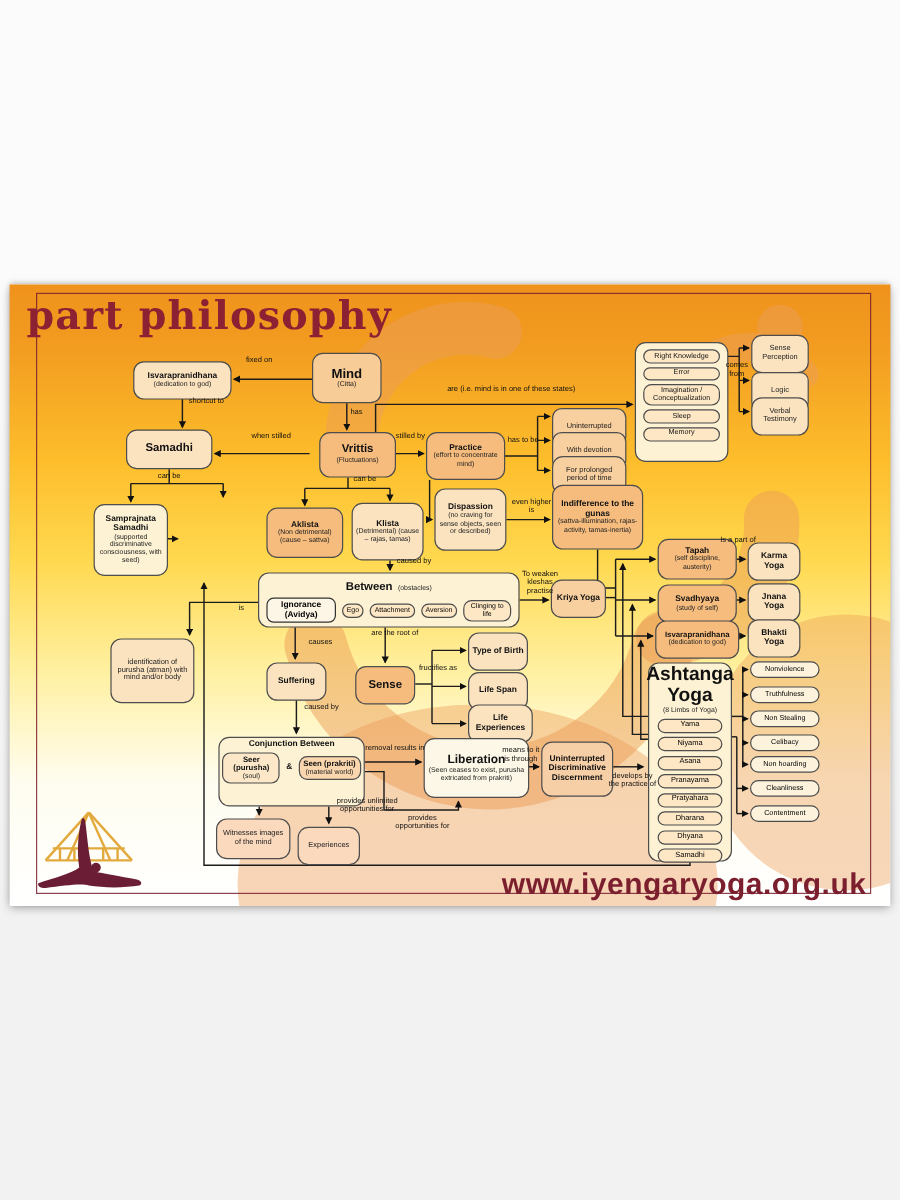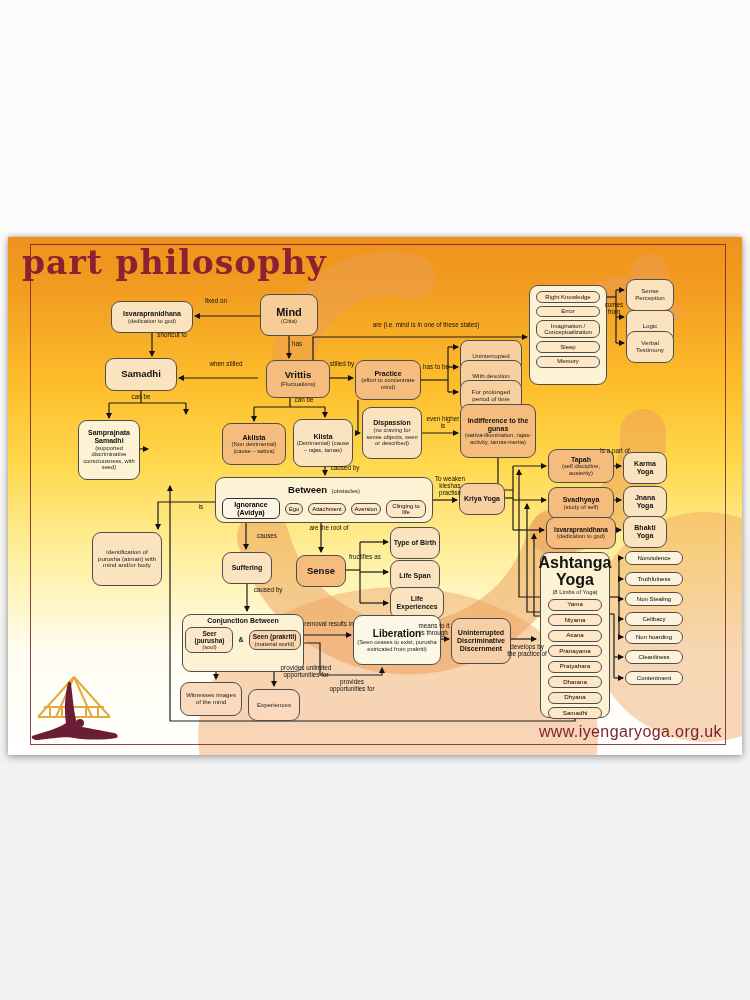--- a/index.html
+++ b/index.html
@@ -30,21 +30,21 @@
      padding:1.5px 2px;text-align:center;width:90%;margin-top:3px;line-height:1.1}
   .krow{display:flex;flex-direction:row;align-items:center;justify-content:center;gap:5px;width:100%;margin-top:2px}
   .kp{box-sizing:border-box;border:1.2px solid #4d4d4d;border-radius:7px;background:#fde7c4;font-size:5.8px;padding:2px 3px;line-height:1.05}
   .ign{border:1.3px solid #333;border-radius:6px;background:#fdf6e6;font-weight:bold;font-size:7px;padding:2px 3px;width:50px;line-height:1.1}
   .inb{box-sizing:border-box;border:1.2px solid #4d4d4d;border-radius:7px;background:#fce8c8;padding:2px 2px;line-height:1.1}
   .limb{box-sizing:border-box;border:1.2px solid #4d4d4d;border-radius:7px;background:#fde7c4;font-size:6.2px;width:54px;
      padding:1.5px 0;margin-top:3.6px;text-align:center}
   .epill{position:absolute;left:617px;width:58px;height:14px;box-sizing:border-box;border:1.2px solid #4d4d4d;border-radius:7px;
      background:#fdf3dd;font-size:6px;display:flex;align-items:center;justify-content:center;z-index:4}
   .lb{position:absolute;font-size:6.3px;color:#111;text-align:center;z-index:5;line-height:1.15}
-  .website{position:absolute;right:20px;top:486px;font-size:16px;color:#7b1f2e;z-index:4;letter-spacing:.4px;font-weight:normal}
+  .website{position:absolute;right:20px;top:486px;font-size:25px;color:#7b1f2e;z-index:4;letter-spacing:.4px;font-weight:bold}
   .logo{position:absolute;left:16px;top:436px;z-index:4}
 </style>
 </head>
 <body>
 
 <div class="poster">
 
   <svg class="om" width="734" height="518" viewBox="0 0 734 518">
     <g fill="none" stroke="#ec9e57" stroke-opacity="0.5" stroke-linecap="round">
       <path d="M285 135 A95 95 0 0 1 405 40" stroke-width="44"></path>

